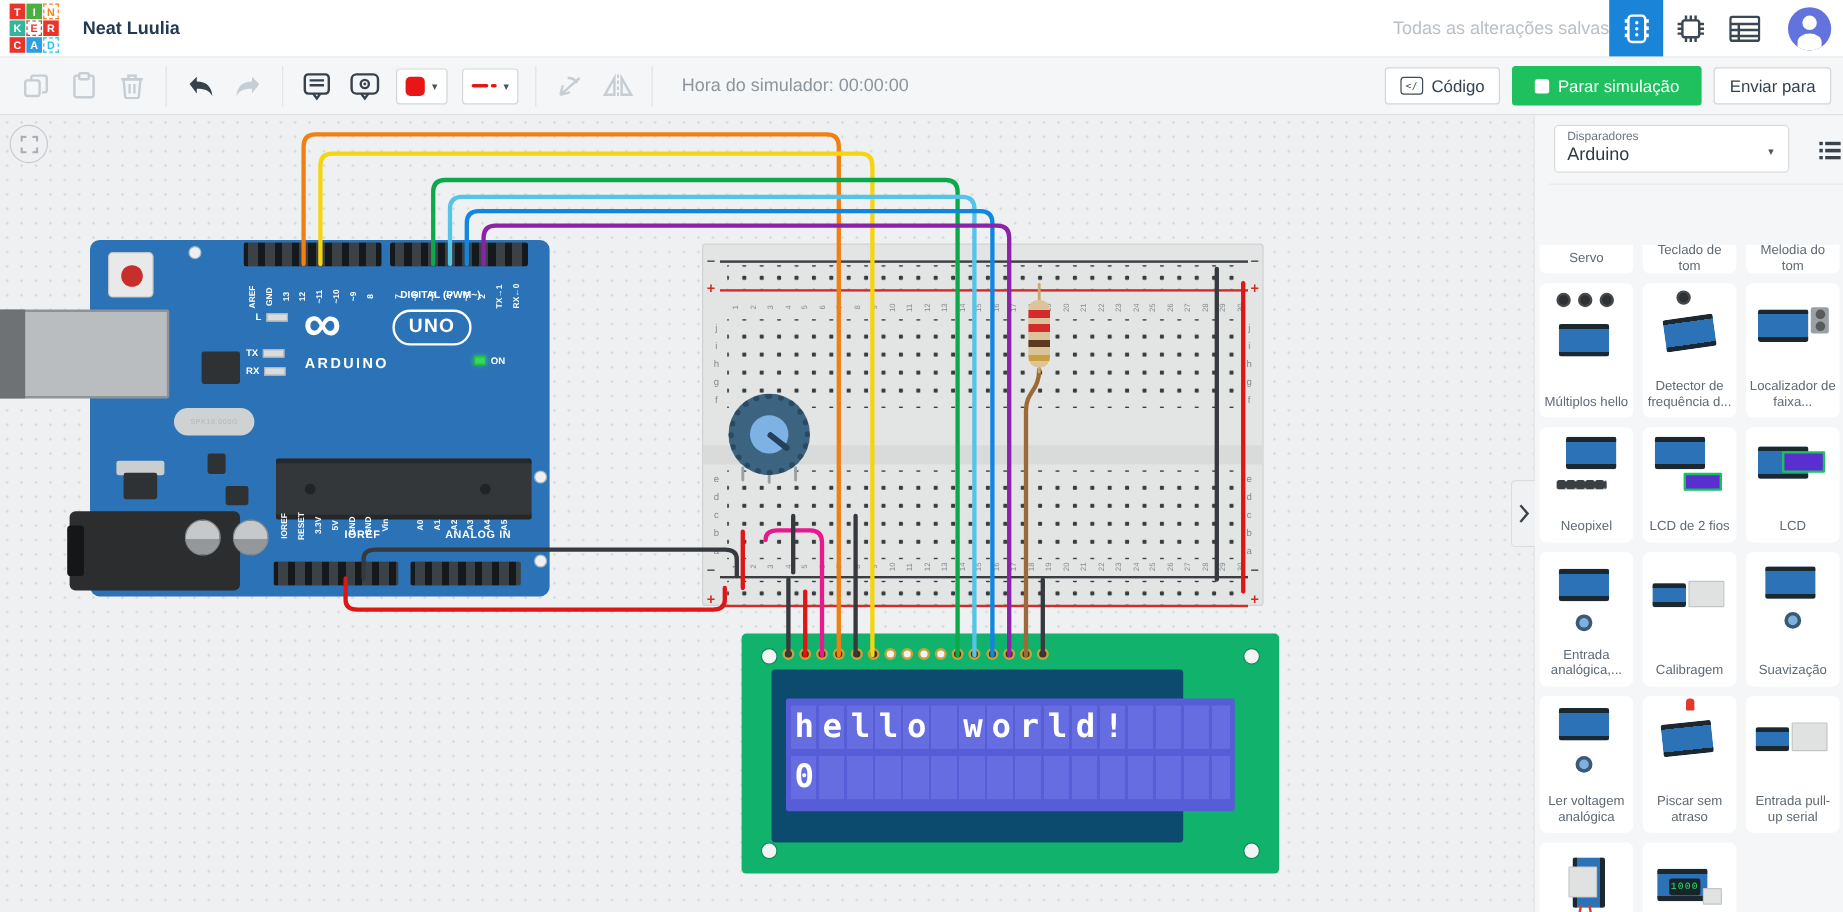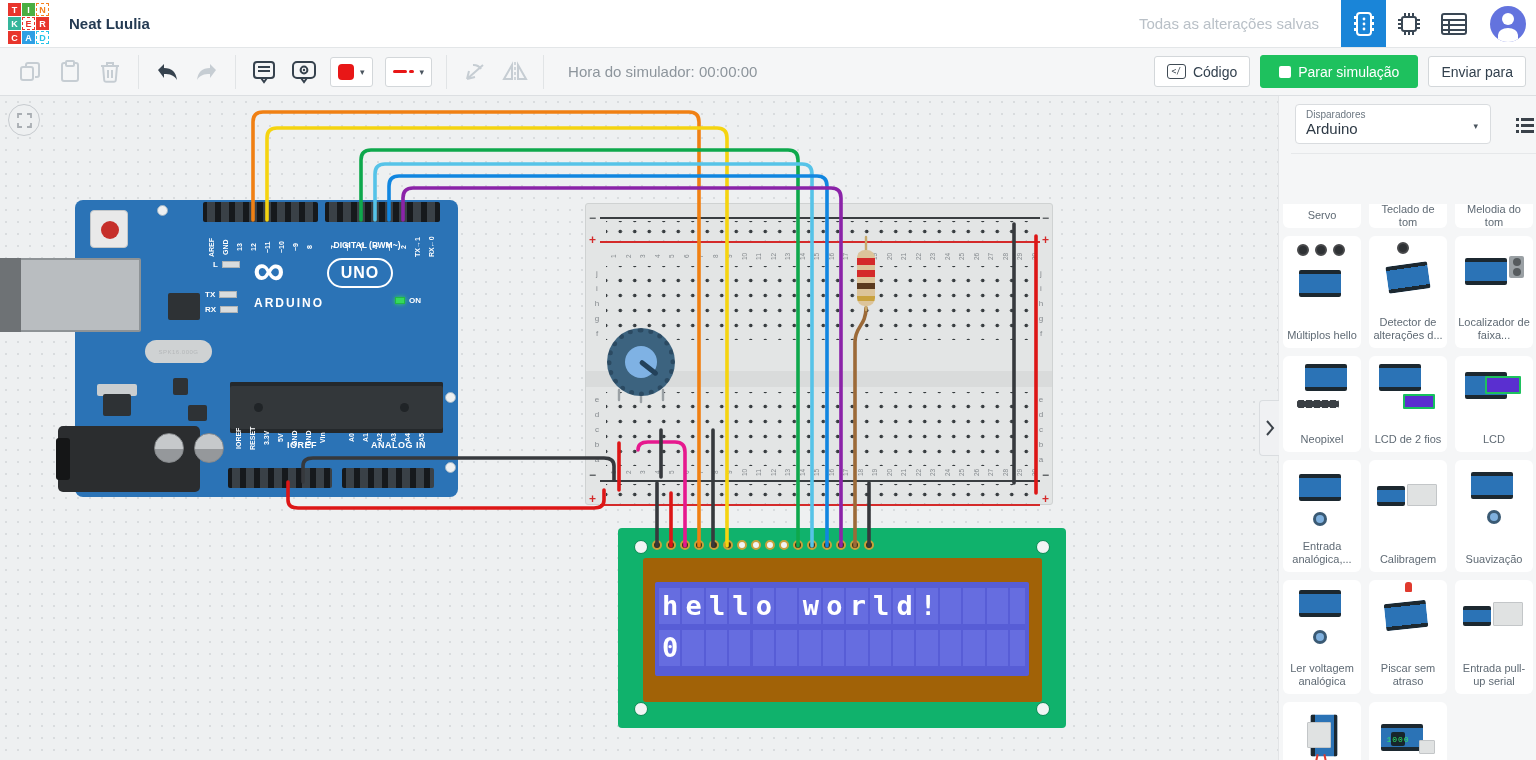--- a/index.html
+++ b/index.html
@@ -14,21 +14,21 @@
   .logo span:nth-child(2){background:#4aae42}
   .logo span:nth-child(3){background:#fff;border:1px dashed #f58220;color:#f58220}
   .logo span:nth-child(4){background:#35b59b}
   .logo span:nth-child(5){background:#fff;border:1px dashed #e8352c;color:#e8352c}
   .logo span:nth-child(6){background:#e8352c}
   .logo span:nth-child(7){background:#e8352c}
   .logo span:nth-child(8){background:#2e9fe4}
   .logo span:nth-child(9){background:#fff;border:1px dashed #27c4e8;color:#27c4e8}
   .doc-title{margin-left:20px;font-size:15px;font-weight:bold;color:#243a52}
   .hdr .spacer{flex:1}
-  .save-status{font-size:15px;color:#b9c0c7;margin-right:22px}
+  .save-status{font-size:15px;color:#b9c0c7;}
   .hicon{width:45px;height:47px;display:flex;align-items:center;justify-content:center;cursor:pointer}
   .hicon.active{background:#1a85d8}
   .avatar{width:36px;height:36px;border-radius:50%;background:#6373de;margin:0 10px 0 14px;position:relative;overflow:hidden;cursor:pointer}
   .avatar::before{content:"";position:absolute;left:12px;top:7px;width:12px;height:12px;border-radius:50%;background:#fff}
   .avatar::after{content:"";position:absolute;left:8px;top:22px;width:20px;height:14px;border-radius:50% 50% 0 0;background:#fff}
 
   
   .tbar{position:absolute;left:0;top:48px;width:1536px;height:48px;background:#f5f6f7;border-bottom:1px solid #dcdfe2;display:flex;align-items:center;padding:0 10px;z-index:19}
   .tbtn{width:30px;height:30px;display:flex;align-items:center;justify-content:center;margin:0 5px;cursor:pointer}
   .tsep{width:1px;height:34px;background:#e1e4e6;margin:0 8px}
@@ -94,21 +94,21 @@
   .rowlets b{height:15px;width:10px;display:flex;align-items:center;justify-content:center;font-size:8px;font-weight:normal;color:#84898d}
 
   
   .lcd{position:absolute;left:618px;top:432px;width:448px;height:200px;background:#10b26c;border-radius:4px;z-index:3}
   .lcd .mh{position:absolute;width:14px;height:14px;border-radius:50%;background:#f2f4f4;border:1px solid #0a8a53}
   .pads{position:absolute;left:34px;top:12px;display:flex;gap:4.13px}
   .pads i{width:10px;height:10px;border-radius:50%;background:#3a2f16;border:2.5px solid #c7a23c}
   .pads i:nth-child(n+7):nth-child(-n+10){background:#f2f3f4}
   .lcdlbls{position:absolute;left:32px;top:25px;display:flex}
   .lcdlbls b{width:14.13px;height:24px;display:flex;align-items:flex-start;justify-content:center;writing-mode:vertical-rl;transform:rotate(180deg);font-size:5.5px;font-weight:bold;color:#eaf7f0}
-  .bezel{position:absolute;left:25px;top:30px;width:399px;height:144px;background:#a16207;border-radius:3px}
+  .bezel{position:absolute;left:25px;top:30px;width:343px;height:144px;background:#0c4a6e;border-radius:3px}
   .screen{position:absolute;left:12px;top:24px;width:374px;height:94px;background:#575dd6;border-radius:2px}
   .cellrow{position:absolute;left:4px;width:366px;height:36px;background:repeating-linear-gradient(90deg,#666de0 0 21.3px,#575dd6 21.3px 23.4px)}
   .lcdline{position:absolute;left:7px;font-family:"DejaVu Sans Mono",monospace;font-weight:bold;font-size:27px;letter-spacing:7.2px;color:#fff;line-height:36px;white-space:pre}
 
   
   .pot{position:absolute;left:607px;top:232px;width:68px;height:68px;border-radius:50%;background:#3c637f;border:5px dotted #2b4a62;z-index:6}
   .pot .knob{position:absolute;left:13px;top:13px;width:32px;height:32px;border-radius:50%;background:#7fb2e4}
   .pot .ptr{position:absolute;left:28px;top:27px;width:22px;height:5px;background:#23415a;border-radius:3px;transform:rotate(38deg);transform-origin:2px 2px}
   .res{position:absolute;left:857px;top:154px;width:18px;height:56px;border-radius:8px;z-index:6;
        background:linear-gradient(180deg,#dcc49a 0 8px,#d42a2a 8px 15px,#dcc49a 15px 20px,#d42a2a 20px 27px,#dcc49a 27px 33px,#5b3a1e 33px 39px,#dcc49a 39px 46px,#c9a23f 46px 51px,#dcc49a 51px)}
@@ -136,21 +136,21 @@
   .potm{position:absolute;width:14px;height:14px;border-radius:50%;background:#3a5a74}
   .potm::after{content:"";position:absolute;left:3px;top:3px;width:8px;height:8px;border-radius:50%;background:#7fb0de}
   .lcdm{position:absolute;background:#5a2fd0;border:2px solid #1ec15e;border-radius:1px}
   .stripm{position:absolute;width:42px;height:8px;background:#3a3f44;border-radius:2px;background-image:radial-gradient(circle,#e8eaec 1px,transparent 1.4px);background-size:8px 8px;background-position:4px 4px}
   .bbm{position:absolute;background:#e0e2e2;border:1px solid #c3c6c8;border-radius:1px}
   .ledm{position:absolute;width:7px;height:10px;background:#e03a2e;border-radius:3px 3px 1px 1px}
   .sonm{position:absolute;width:15px;height:22px;background:#9aa0a4;border-radius:2px}
   .sonm::before,.sonm::after{content:"";position:absolute;left:4px;width:8px;height:8px;border-radius:50%;background:#565b5e}
   .sonm::before{top:2px}.sonm::after{top:12px}
   .legm{position:absolute;width:2px;height:16px;background:#e03a2e}
-  .segm{position:absolute;width:14px;height:14px;background:#17252b;border-radius:2px;display:flex;align-items:center;justify-content:center;font-family:Liberation Mono, monospace;font-size:8px;color:#2ee56a;letter-spacing:1px}
+  .segm{position:absolute;width:26px;height:14px;background:#17252b;border-radius:2px;display:flex;align-items:center;justify-content:center;font-family:Liberation Mono, monospace;font-size:8px;color:#2ee56a;letter-spacing:1px}
   .collapse{position:absolute;left:1259px;top:400px;width:20px;height:56px;background:#f0f1f3;border:1px solid #dadde0;border-right:none;border-radius:4px 0 0 4px;display:flex;align-items:center;justify-content:center;cursor:pointer;z-index:16}
 </style>
 </head>
 <body>
 
 <div class="stage">
 
   <header class="hdr">
     <div class="logo">
         <span>T</span>
@@ -615,21 +615,21 @@
             <span class="buz" style="left:42px;top:8px"></span>
             <div class="mbrd" style="left:8px;top:34px"></div>
           </div>
         <span class="lbl">Múltiplos hello</span>
       </div>
       <div class="card r2">
         <div class="mini">
             <span class="buz" style="left:20px;top:6px"></span>
             <div class="mbrd" style="left:10px;top:28px;transform:rotate(-8deg)"></div>
           </div>
-        <span class="lbl">Detector de alterações d...</span>
+        <span class="lbl">Detector de frequência d...</span>
       </div>
       <div class="card r2">
         <div class="mini">
             <div class="mbrd" style="left:2px;top:22px"></div>
             <span class="sonm" style="left:46px;top:20px"></span>
           </div>
         <span class="lbl">Localizador de faixa...</span>
       </div>
 
       <div class="card r3">

